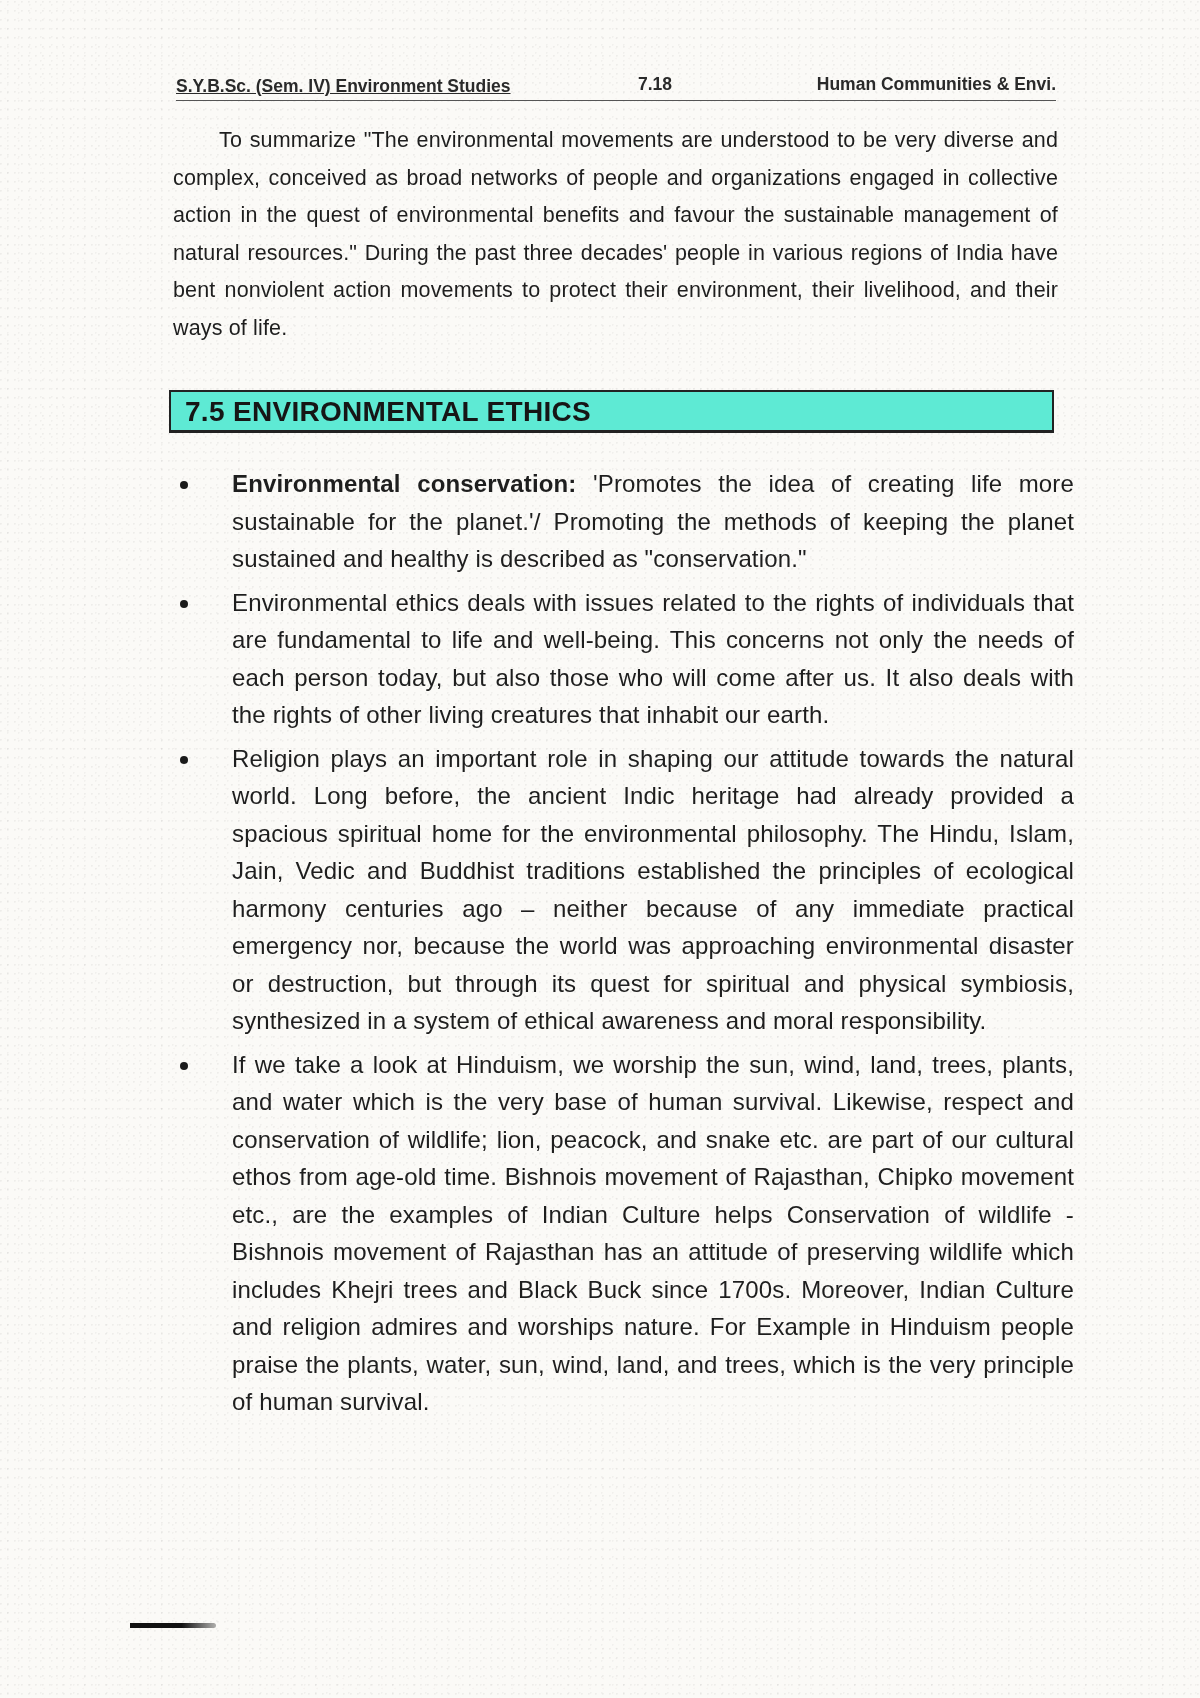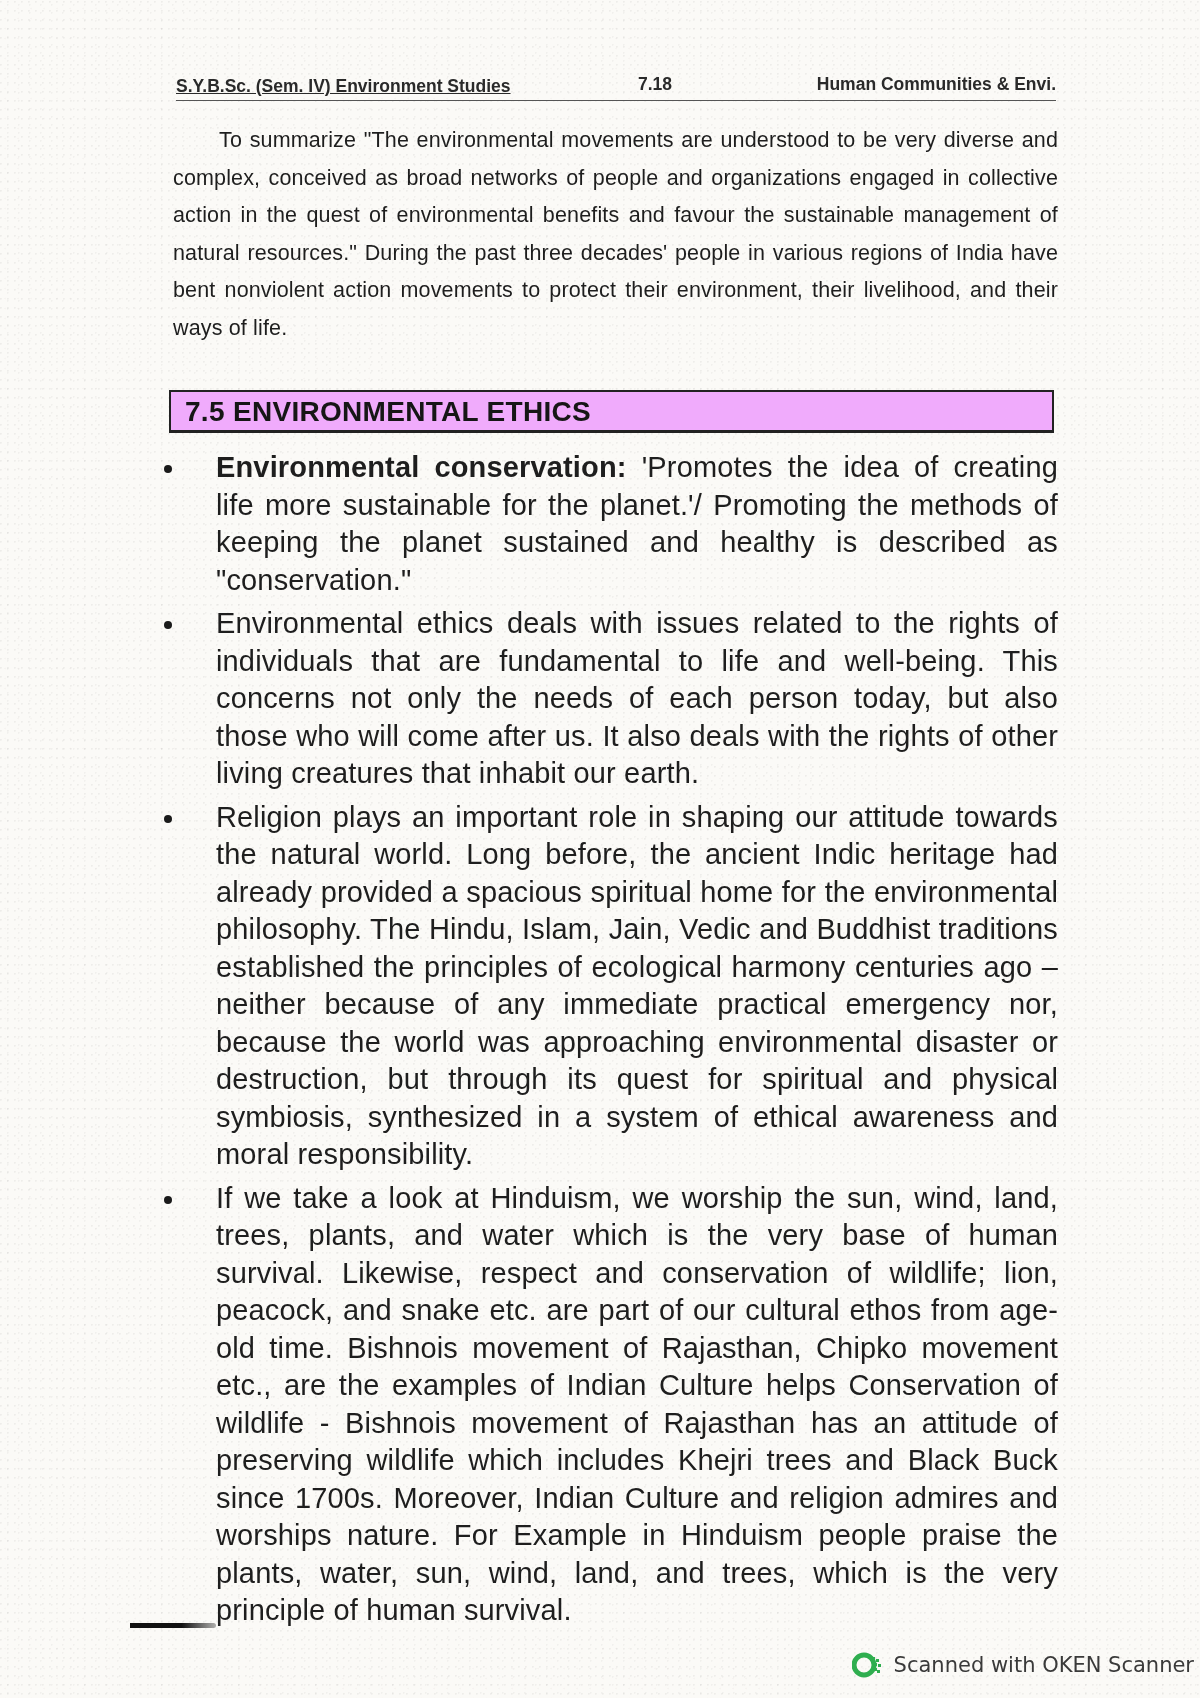--- a/index.html
+++ b/index.html
@@ -60,44 +60,44 @@
   .intro { text-indent: 46px; margin: 0; }
 
   .section-heading {
     position: absolute;
     left: 161px;
     top: 390px;
     width: 885px;
     height: 43px;
     border: 2px solid #222;
     border-bottom-width: 3px;
-    background: #f0abfc;
+    background: #5eead4;
     box-sizing: border-box;
   }
   .section-heading span {
     position: absolute;
     left: 14px;
     top: 4px;
     font-family: "Liberation Sans", sans-serif;
     font-weight: bold;
     font-size: 28px;
     letter-spacing: 0.3px;
     color: #161616;
   }
 
   .bullets {
     position: absolute;
     left: 140px;
     top: 449px;
     width: 910px;
-    margin: 0;
+    margin: 16px;
     padding: 0;
     list-style: none;
     font-family: "Liberation Sans", sans-serif;
-    font-size: 29px;
+    font-size: 24px;
     line-height: 37.5px;
     letter-spacing: 0.15px;
   }
   .bullets li {
     position: relative;
     padding-left: 68px;
     text-align: justify;
     margin-bottom: 6px;
   }
   .bullets li .dot {
@@ -174,28 +174,14 @@
       <span>Religion plays an important role in shaping our attitude towards the natural world. Long before, the ancient Indic heritage had already provided a spacious spiritual home for the environmental philosophy. The Hindu, Islam, Jain, Vedic and Buddhist traditions established the principles of ecological harmony centuries ago – neither because of any immediate practical emergency nor, because the world was approaching environmental disaster or destruction, but through its quest for spiritual and physical symbiosis, synthesized in a system of ethical awareness and moral responsibility.</span>
     </li>
     <li>
       <span class="dot"></span>
       <span>If we take a look at Hinduism, we worship the sun, wind, land, trees, plants, and water which is the very base of human survival. Likewise, respect and conservation of wildlife; lion, peacock, and snake etc. are part of our cultural ethos from age-old time. Bishnois movement of Rajasthan, Chipko movement etc., are the examples of Indian Culture helps Conservation of wildlife - Bishnois movement of Rajasthan has an attitude of preserving wildlife which includes Khejri trees and Black Buck since 1700s. Moreover, Indian Culture and religion admires and worships nature. For Example in Hinduism people praise the plants, water, sun, wind, land, and trees, which is the very principle of human survival.</span>
     </li>
   </ul>
 
   <div class="bottom-rule"></div>
 
-  <div class="watermark">
-    <span class="oken-logo">
-      <svg width="30" height="30" viewBox="0 0 30 30">
-        <circle cx="12" cy="15" r="10" fill="none" stroke="#2fae4f" stroke-width="5"></circle>
-        <rect x="20" y="7" width="3" height="3" fill="#2fae4f"></rect>
-        <rect x="24" y="9" width="3" height="3" fill="#2fae4f"></rect>
-        <rect x="22" y="13" width="3" height="3" fill="#2fae4f"></rect>
-        <rect x="26" y="14" width="3" height="3" fill="#2fae4f"></rect>
-        <rect x="22" y="18" width="3" height="3" fill="#2fae4f"></rect>
-        <rect x="25" y="20" width="3" height="3" fill="#2fae4f"></rect>
-      </svg>
-    </span>
-    <span>Scanned with OKEN Scanner</span>
-  </div>
 
 </div>
 
 </body></html>

